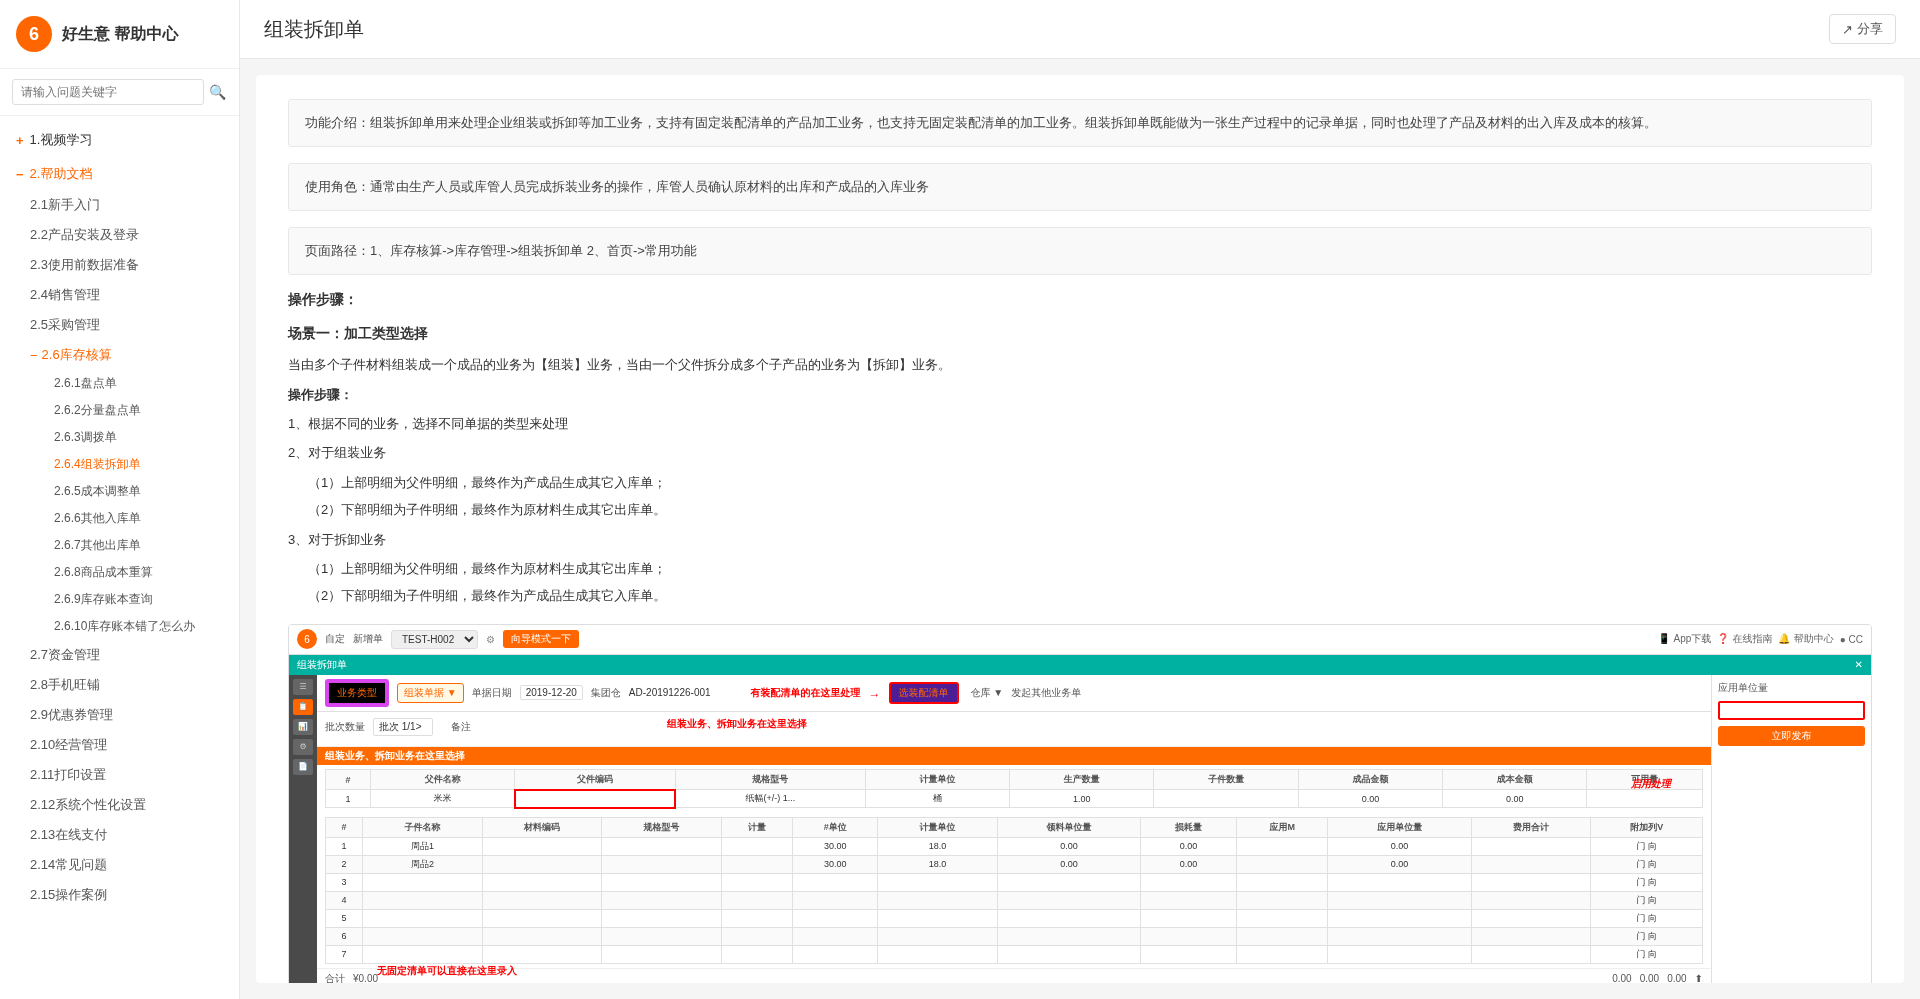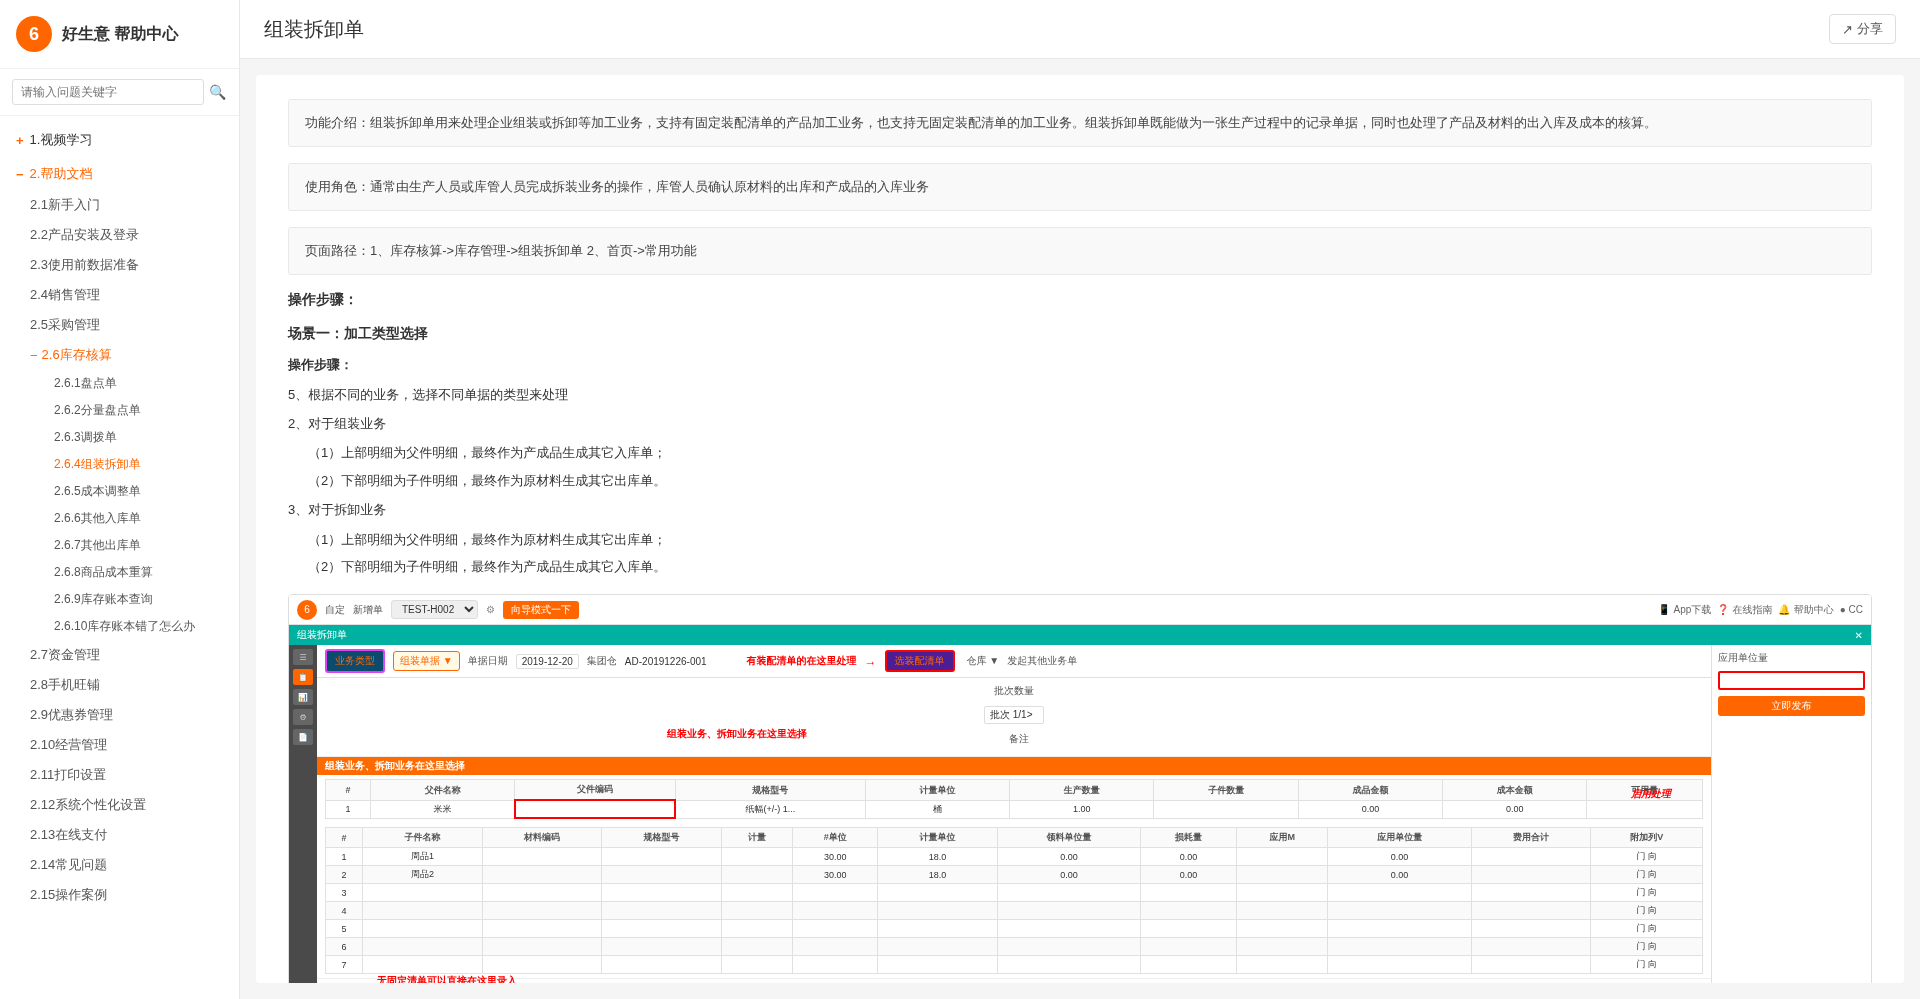--- a/index.html
+++ b/index.html
@@ -150,27 +150,27 @@
 
     .sim-content-area { flex: 1; }
 
     .sim-toolbar {
       background: #fff;
       border-bottom: 1px solid #e0e0e0;
       display: flex; align-items: center; padding: 4px 8px; gap: 8px;
       flex-wrap: wrap;
     }
     .sim-tab { padding: 3px 8px; border-radius: 3px; font-size: 10px; cursor: pointer; }
-    .sim-tab.active { background: #0c4a6e; color: #f60; border: 2px solid #d946ef; }
+    .sim-tab.active { background: #000000; color: #f60; border: 4px solid #d946ef; }
 
     .sim-form-area {
       padding: 6px 8px;
       border-bottom: 1px solid #eee;
     }
-    .sim-form-row { display: flex; align-items: center; gap: 8px; margin-bottom: 4px; flex-direction: column; }
+    .sim-form-row { display: flex; align-items: center; gap: 8px; margin-bottom: 4px; }
 
     .sim-table-area { padding: 4px 8px; }
     .sim-table { width: 100%; border-collapse: collapse; font-size: 9px; }
     .sim-table th { background: #fafafa; border: 1px solid #e0e0e0; padding: 3px 4px; text-align: center; color: #555; }
     .sim-table td { border: 1px solid #e0e0e0; padding: 2px 4px; text-align: center; color: #333; }
     .sim-table tr:nth-child(even) td { background: #fafafa; }
 
     .sim-right-panel {
       width: 160px; border-left: 1px solid #e0e0e0; padding: 6px; font-size: 10px; display: flex; flex-direction: column; gap: 6px;
     }
@@ -284,23 +284,26 @@
     <div class="info-block">
       <span>页面路径：1、库存核算-&gt;库存管理-&gt;组装拆卸单  2、首页-&gt;常用功能</span>
     </div>
 
     <div class="section-title">操作步骤：</div>
 
     <div class="section-title">
       <span>场景一：加工类型选择</span>
     </div>
 
+    <div class="step-text">
+      <span>当由多个子件材料组装成一个成品的业务为【组装】业务，当由一个父件拆分成多个子产品的业务为【拆卸】业务。</span>
+    </div>
 
     <div class="step-text" style="font-weight:bold;">操作步骤：</div>
-    <div class="step-text">5、根据不同的业务，选择不同单据的类型来处理</div>
+    <div class="step-text">1、根据不同的业务，选择不同单据的类型来处理</div>
     <div class="step-text">2、对于组装业务</div>
     <div class="step-text step-sub">
       <div class="step-sub-item">（1）上部明细为父件明细，最终作为产成品生成其它入库单；</div>
       <div class="step-sub-item">（2）下部明细为子件明细，最终作为原材料生成其它出库单。</div>
     </div>
     <div class="step-text">3、对于拆卸业务</div>
     <div class="step-text step-sub">
       <div class="step-sub-item">（1）上部明细为父件明细，最终作为原材料生成其它出库单；</div>
       <div class="step-sub-item">（2）下部明细为子件明细，最终作为产成品生成其它入库单。</div>
     </div>

